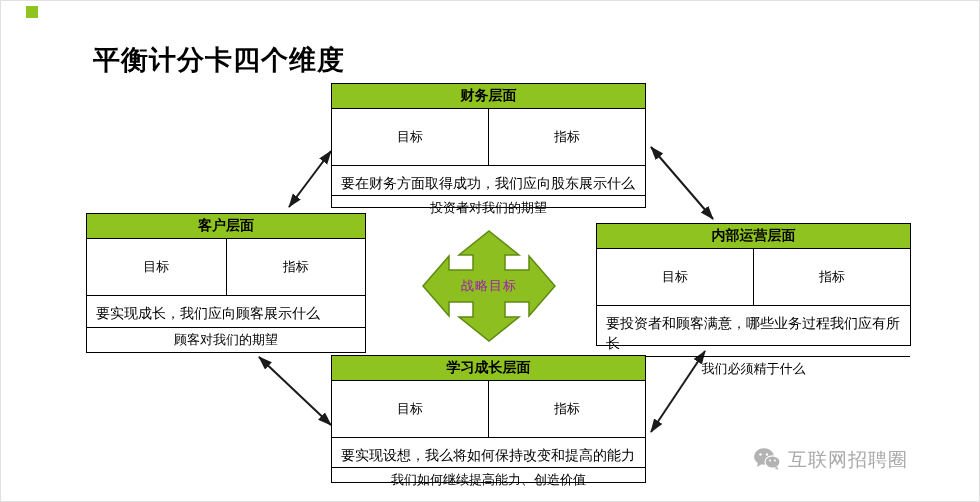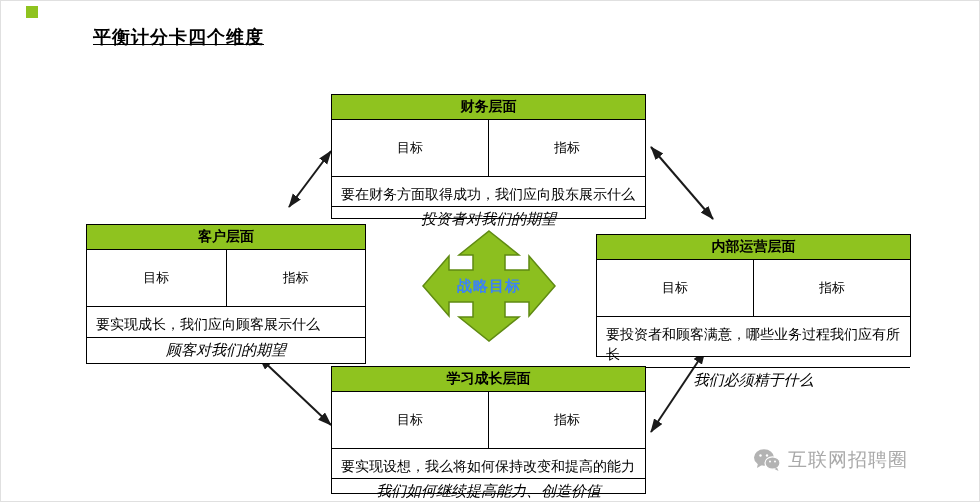--- a/index.html
+++ b/index.html
@@ -2,46 +2,46 @@
 <html><head>
 <meta charset="utf-8">
 <style>
   html,body{margin:0;padding:0;background:#fff;}
   .canvas{
     position:relative;width:980px;height:502px;background:#ffffff;
     border:1px solid #e0e0e0;box-sizing:border-box;overflow:hidden;
     font-family:"Liberation Sans","DejaVu Sans",sans-serif;color:#000;
   }
   .corner-accent{position:absolute;left:25px;top:5px;width:12px;height:12px;background:#8fc31f;}
-  .page-title{position:absolute;left:92px;top:12px;font-size:18px;font-weight:bold;letter-spacing:1px;text-decoration:underline;}
+  .page-title{position:absolute;left:92px;top:23px;font-size:27px;font-weight:bold;letter-spacing:1px;}
 
-  .persp-box{position:absolute;border:1px solid #000;background:#fff;display:flex;flex-direction:column;box-sizing:border-box;margin-top:11px;}
+  .persp-box{position:absolute;border:1px solid #000;background:#fff;display:flex;flex-direction:column;box-sizing:border-box;}
   .persp-header{background:#8fc31f;text-align:center;font-weight:bold;font-size:14px;padding:3px 0;border-bottom:1px solid #000;}
   .persp-cols{display:flex;border-bottom:1px solid #000;}
   .persp-col{flex:1;text-align:center;font-size:13px;padding:19px 0;}
   .persp-col.second{border-left:1px solid #000;}
   .persp-body{flex:1;font-size:14px;line-height:1.45;padding:7px 9px 2px 9px;text-align:left;}
-  .persp-footer{border-top:1px solid #000;text-align:center;font-size:15px;padding:3px 0;font-style:italic;}
+  .persp-footer{border-top:1px solid #000;text-align:center;font-size:13px;padding:3px 0;}
 
   .box-finance {left:330px;top:82px;width:315px;height:125px;}
   .box-customer{left:85px;top:212px;width:280px;height:140px;}
   .box-internal{left:595px;top:222px;width:315px;height:123px;}
   .box-learning{left:330px;top:354px;width:315px;height:128px;}
 
   .center-cross{position:absolute;left:420px;top:228px;width:136px;height:114px;}
   .center-cross svg{position:absolute;left:0;top:0;}
   .center-label{
     position:absolute;left:0;top:0;width:100%;height:100%;
     display:flex;align-items:center;justify-content:center;
-    color:#3b82f6;font-weight:bold;font-size:15px;letter-spacing:1px;
+    color:#a21caf;font-weight:normal;font-size:13px;letter-spacing:1px;
   }
 
   .arrow-layer{position:absolute;left:0;top:0;width:980px;height:502px;pointer-events:none;}
 
-  .watermark{position:absolute;left:752px;top:446px;display:flex;align-items:center;gap:7px;}
+  .watermark{position:absolute;left:752px;top:446px;display:flex;align-items:flex-start;gap:7px;}
   .watermark-label{font-size:19px;color:#a9a9a9;letter-spacing:1px;}
 </style>
 </head>
 <body>
 
 <div class="canvas">
 
   <div class="corner-accent"></div>
   <h1 class="page-title">平衡计分卡四个维度</h1>
 

